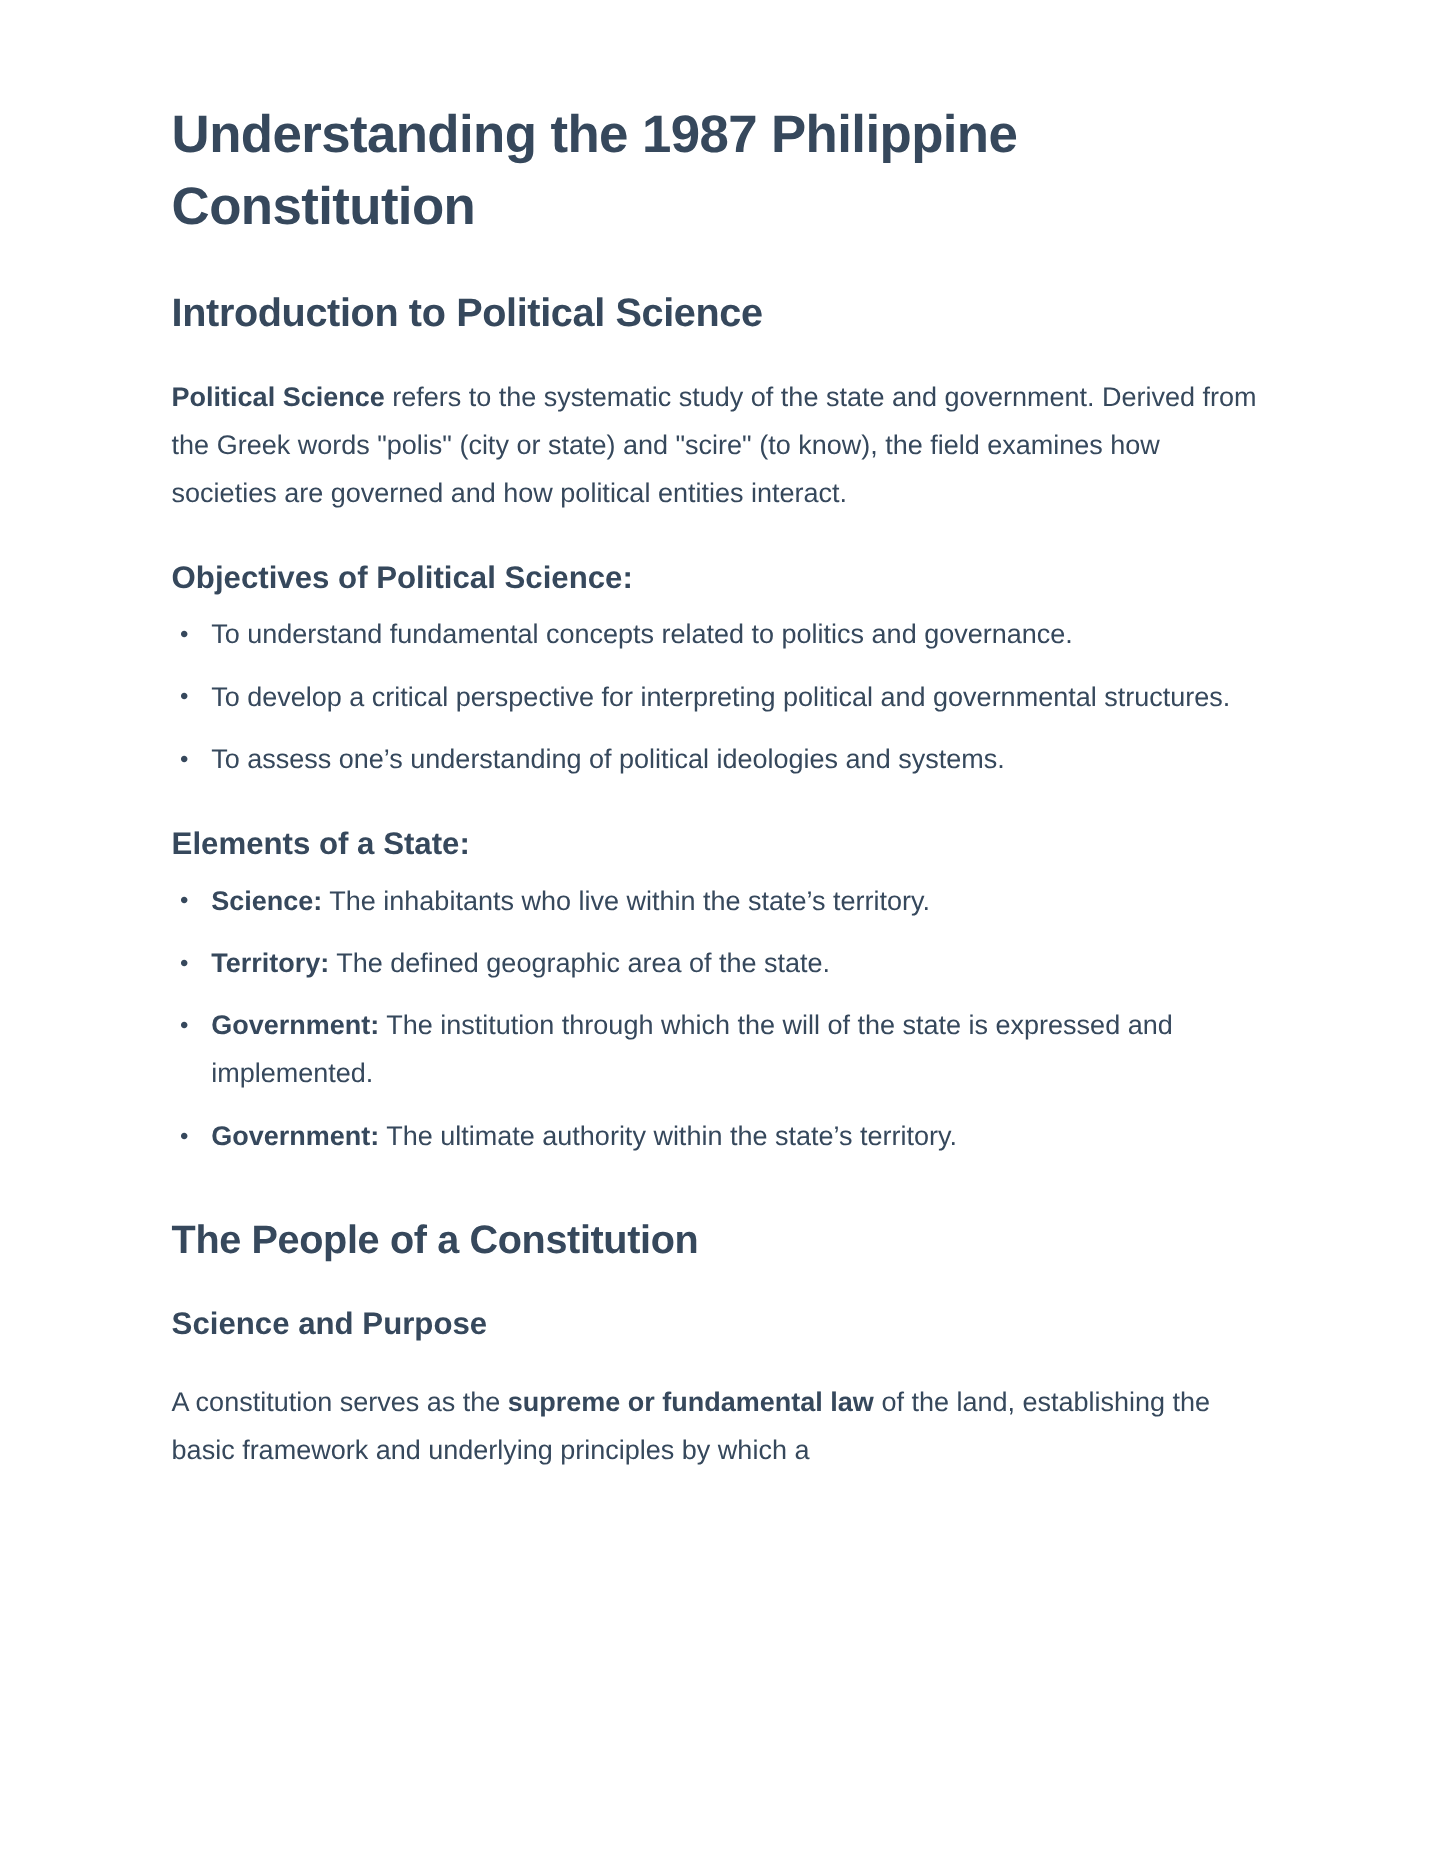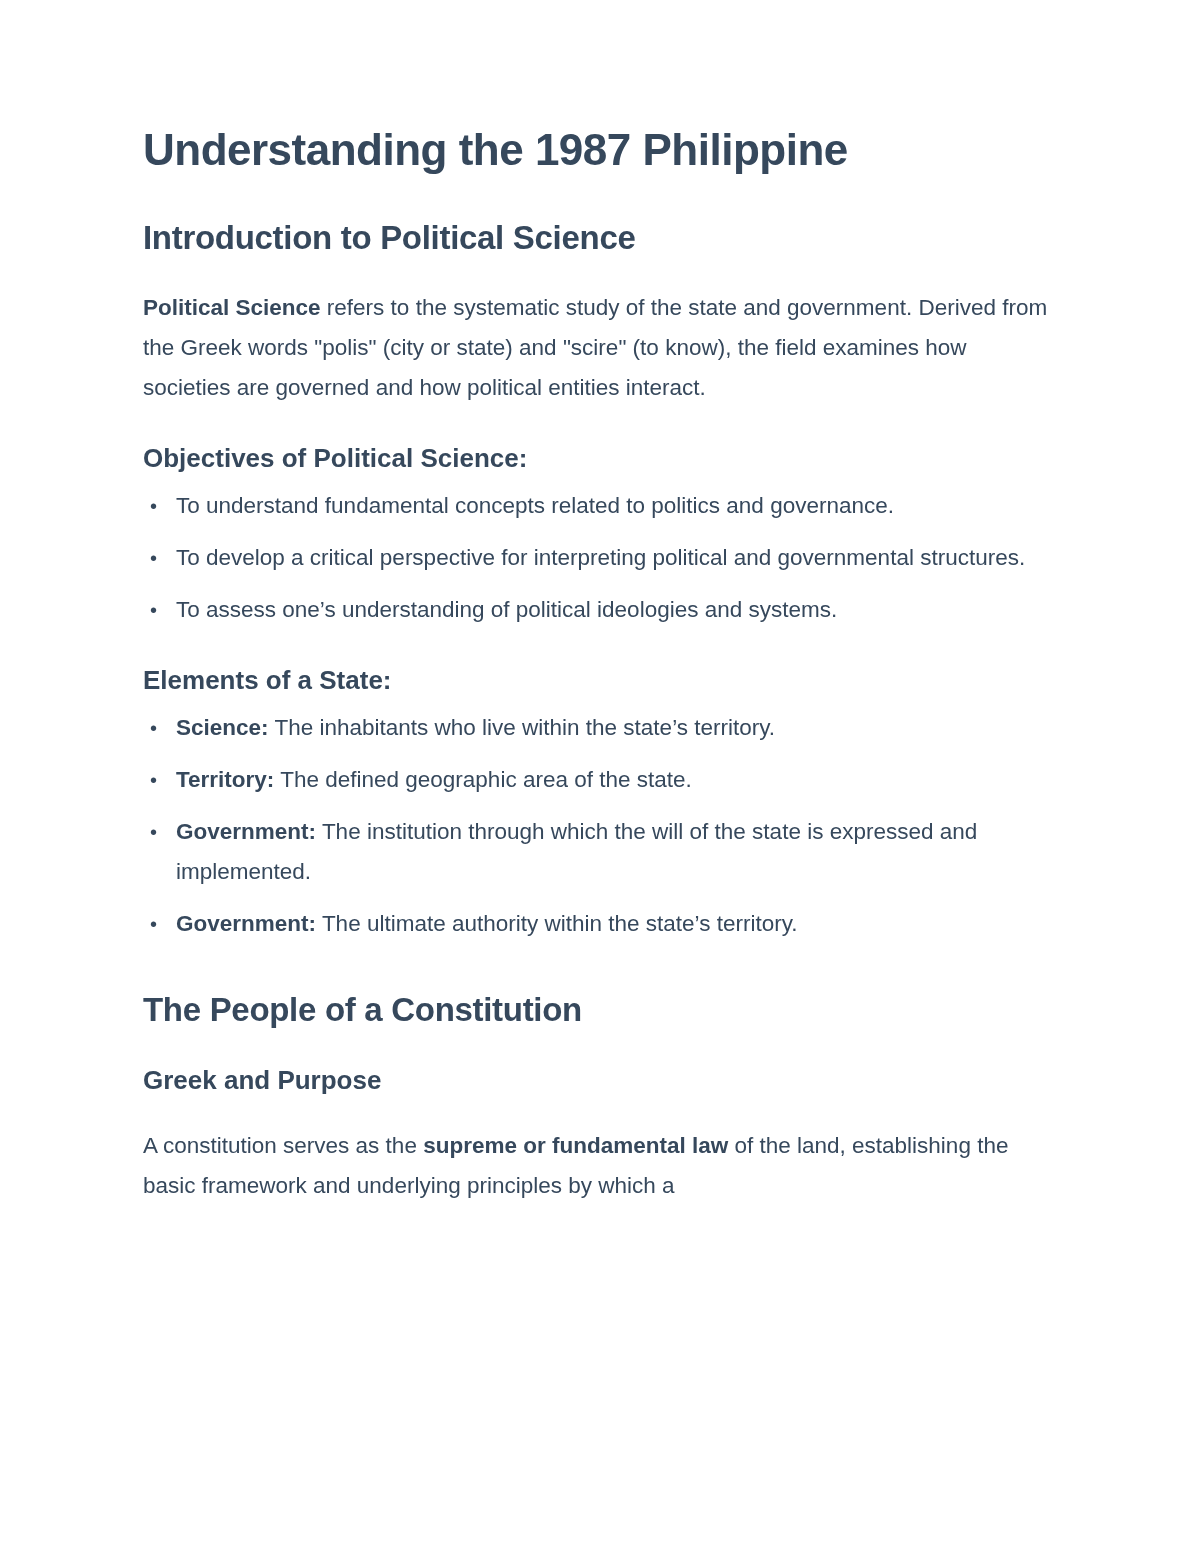--- a/index.html
+++ b/index.html
@@ -8,21 +8,21 @@
     width: 1200px;
     height: 1553px;
     overflow: hidden;
     font-family: "Liberation Sans", "DejaVu Sans", sans-serif;
     color: #36485c;
   }
   .page {
     width: 1200px;
     height: 1553px;
     background: #ffffff;
-    padding: 120px 140px 0 143px;
+    padding: 83px 140px 0 143px;
   }
   h1 {
     font-size: 44px;
     font-weight: 700;
     letter-spacing: -0.5px;
     line-height: 60px;
   }
   h1 .line { display: block; }
   h2 {
     font-size: 33px;
@@ -65,20 +65,21 @@
     font-size: 20px;
   }
 </style>
 </head>
 <body>
 
 <div class="page">
 
   <h1>
       <span class="line">Understanding the 1987 Philippine</span>
+      <span class="line">Constitution</span>
     </h1>
 
   <h2>Introduction to Political Science</h2>
 
   <p><strong>Political Science</strong><span> refers to the systematic study of the state and government. Derived from the Greek words "polis" (city or state) and "scire" (to know), the field examines how societies are governed and how political entities interact.</span></p>
 
   <h3>Objectives of Political Science:</h3>
 
   <ul>
     <li><span>To understand fundamental concepts related to politics and governance.</span></li>
@@ -90,17 +91,17 @@
 
   <ul>
     <li><strong>Science:</strong><span> The inhabitants who live within the state’s territory.</span></li>
     <li><strong>Territory:</strong><span> The defined geographic area of the state.</span></li>
     <li><strong>Government:</strong><span> The institution through which the will of the state is expressed and implemented.</span></li>
     <li><strong>Government:</strong><span> The ultimate authority within the state’s territory.</span></li>
   </ul>
 
   <h2 class="concept">The People of a Constitution</h2>
 
-  <h3>Greek and Purpose</h3>
+  <h3>Science and Purpose</h3>
 
   <p><span>A constitution serves as the </span><strong>supreme or fundamental law</strong><span> of the land, establishing the basic framework and underlying principles by which a</span></p>
 
 </div>
 
 </body></html>

